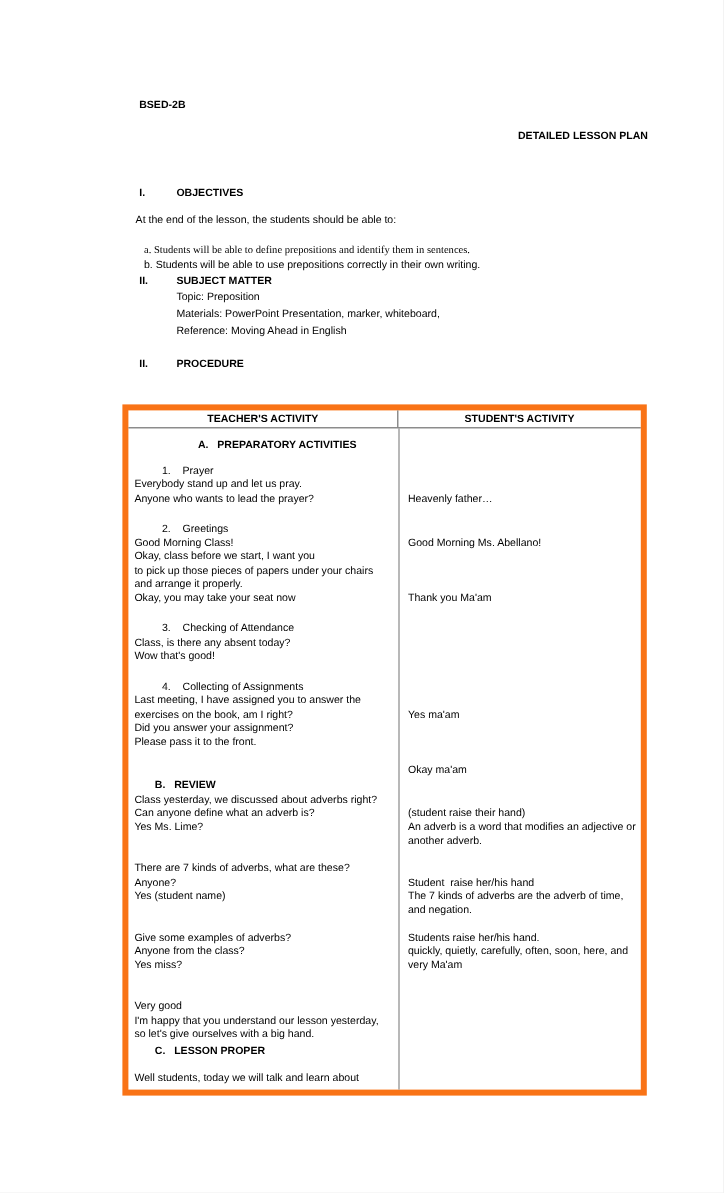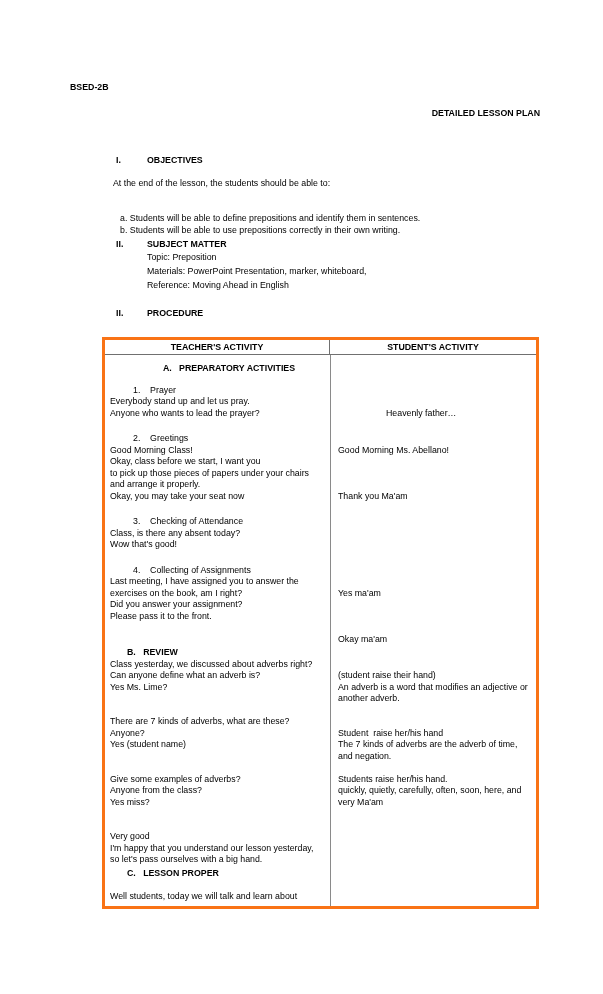--- a/index.html
+++ b/index.html
@@ -15,53 +15,53 @@
     width:603px; height:994px;
     background:#ffffff;
     overflow:hidden;
   }
   
   .content {
     position:absolute; left:70px; top:68px; width:470px;
     font-size:8.8px; line-height:12px;
   }
   .doc-name, .doc-course { font-weight:bold; }
-  .doc-course { margin-top:13px; }
+  .doc-course { margin-top:13px;margin-left:46px; }
   .doc-title { margin-top:14px; font-weight:bold; text-align:right; }
   .roman-row { display:flex; margin-left:46px; font-weight:bold; white-space:pre; }
   .roman-row .num { width:31px; }
   .row-objectives { margin-top:35px; }
   .row-subject { margin-top:2px; }
   .row-procedure { margin-top:16px; }
   .intro-line { margin-top:11px; margin-left:43px; }
   .obj-item { margin-left:50px; white-space:pre; }
-  .obj-item.first { margin-top:23px; }
+  .obj-item.first { margin-top:13px;font-family:Liberation Serif, serif; }
   .sub-detail { margin-left:77px; white-space:pre; }
   .sub-detail.d0 { margin-top:1px; }
   .sub-detail.d1, .sub-detail.d2 { margin-top:2px; }
   
   .lp-table {
     position:absolute; left:102px; top:337px; width:437px;
-    border:3px solid #f97316;
+    border:5px solid #f97316;
     font-size:8.8px;
   }
   .t-head { display:flex; height:15px; border-bottom:1px solid #707070; }
   .t-head .hcell {
     font-weight:bold; text-align:center; line-height:14px; white-space:pre;
   }
   .t-head .hleft { width:225px; border-right:1px solid #707070; }
   .t-head .hright { flex:1; }
   .t-body { position:relative; padding:4px 0 4px 0; }
   .t-divider {
     position:absolute; left:225px; top:0; bottom:0; width:1px;
     background:#8a8a8a;
   }
   .t-row { display:flex; }
   .rk-section { margin-top:4px;text-align:center; }
-  .rk-numbered-first { margin-top:10px;gap:48px; }
+  .rk-numbered-first { margin-top:10px; }
   .rk-numbered { margin-top:14px; }
   .rk-section-tight { margin-top:2px; }
   .cl { width:226px; }
   .cr { flex:1; }
   .ln { height:11.5px; line-height:11.5px; white-space:pre; }
   .ls-h { font-weight:bold; padding-left:22px; }
   .ls-n { padding-left:28px; }
   .ls-p { padding-left:5px; }
   .ln-r { padding-left:7px; }
 </style>
@@ -186,21 +186,21 @@
             <div class="ln ls-p">Yes (student name)</div>
             <div class="ln ls-p"></div>
             <div class="ln ls-p"></div>
             <div class="ln ls-p">Give some examples of adverbs?</div>
             <div class="ln ls-p">Anyone from the class?</div>
             <div class="ln ls-p">Yes miss?</div>
             <div class="ln ls-p"></div>
             <div class="ln ls-p"></div>
             <div class="ln ls-p">Very good</div>
             <div class="ln ls-p">I'm happy that you understand our lesson yesterday,</div>
-            <div class="ln ls-p">so let's pass ourselves with a big hand.</div>
+            <div class="ln ls-p">so let's give ourselves with a big hand.</div>
           </div>
           <div class="cr">
             <div class="ln ln-r"></div>
             <div class="ln ln-r"></div>
             <div class="ln ln-r">(student raise their hand)</div>
             <div class="ln ln-r">An adverb is a word that modifies an adjective or</div>
             <div class="ln ln-r">another adverb.</div>
             <div class="ln ln-r"></div>
             <div class="ln ln-r"></div>
             <div class="ln ln-r">Student  raise her/his hand</div>

